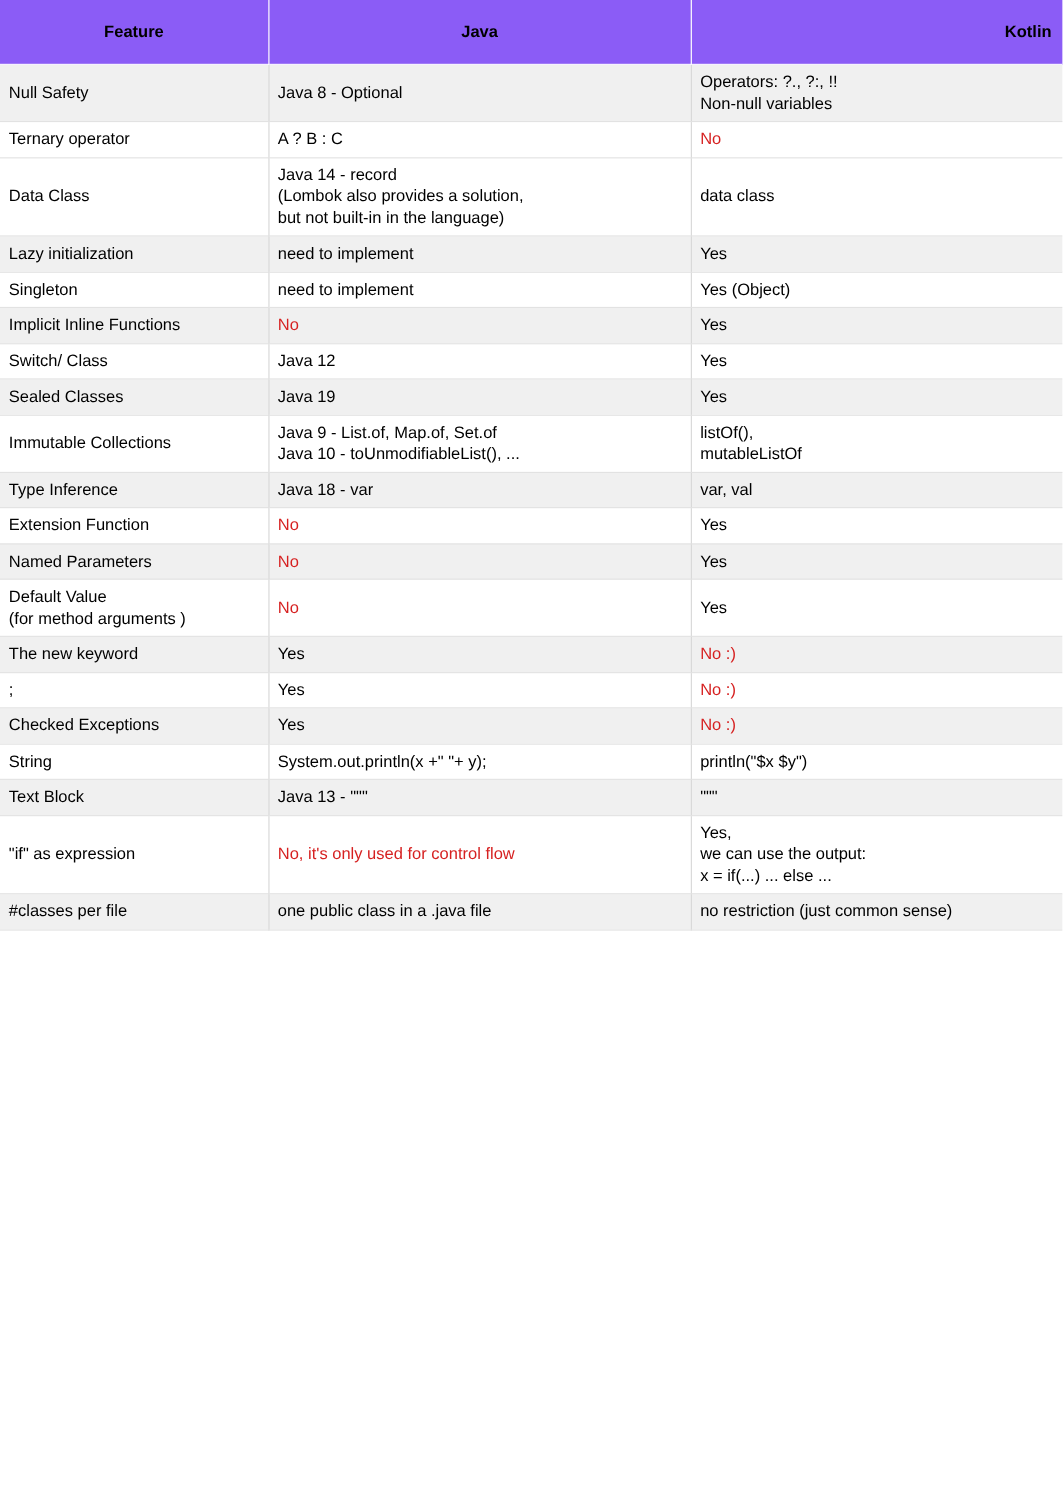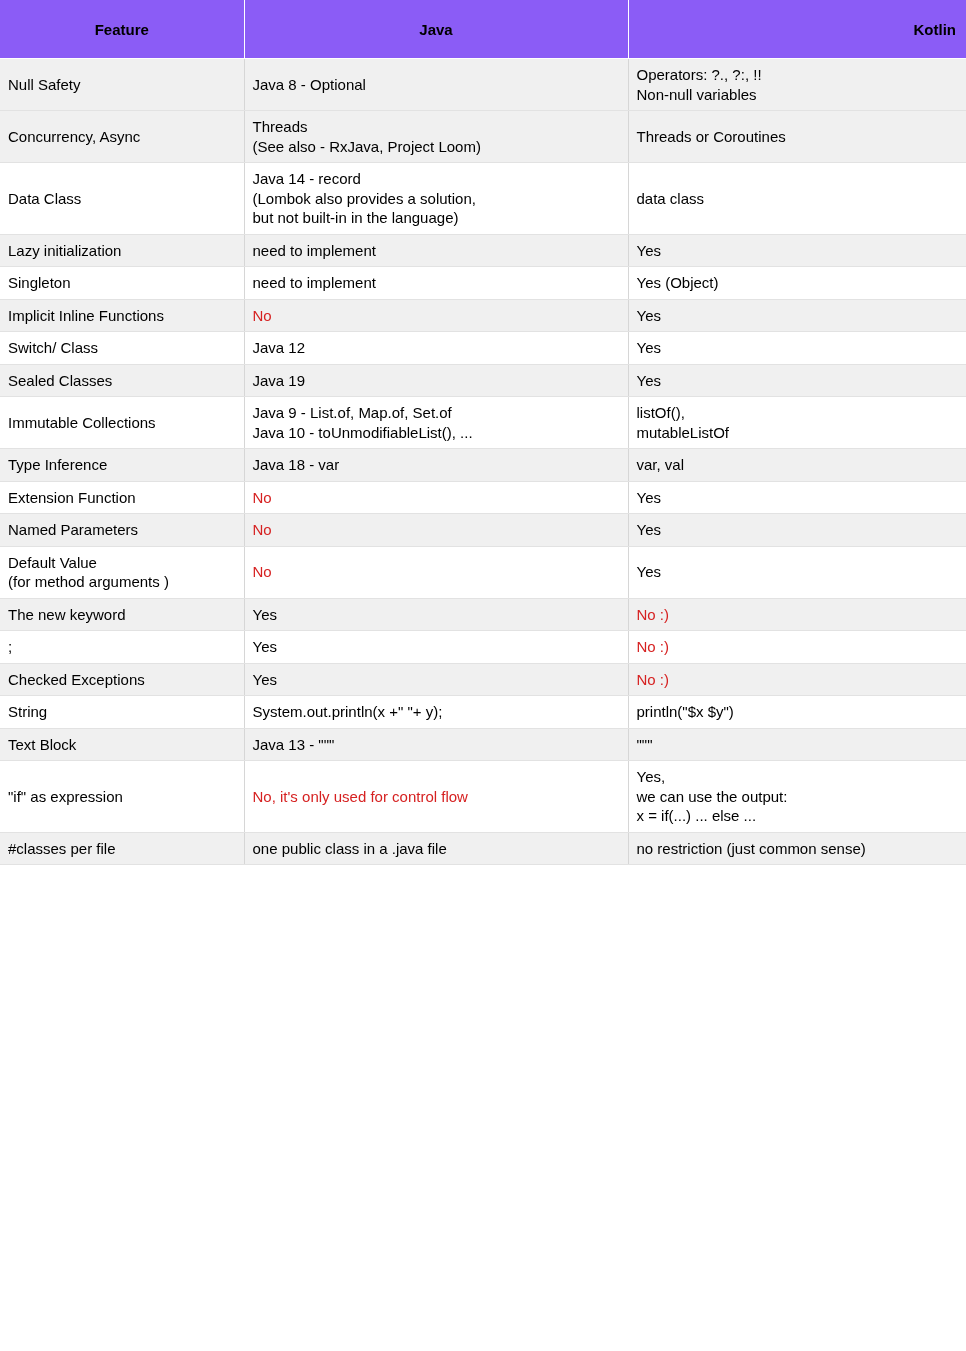--- a/index.html
+++ b/index.html
@@ -75,24 +75,24 @@
       <th>Java</th>
       <th>Kotlin</th>
     </tr>
   </thead>
   <tbody id="tbody">
       <tr class="shade">
         <td>Null Safety</td>
         <td><span class="cell-lines"><span class="ln"><span class="val-neutral">Java 8 - Optional</span></span></span></td>
         <td><span class="cell-lines"><span class="ln"><span class="val-neutral">Operators: ?., ?:, !!</span></span><span class="ln"><span class="val-neutral">Non-null variables</span></span></span></td>
       </tr>
-      <tr class="shade">
-        <td>Concurrency, Async</td>
-        <td><span class="cell-lines"><span class="ln"><span class="val-neutral">Threads</span></span><span class="ln"><span class="val-neutral">(See also - RxJava, Project Loom)</span></span></span></td>
-        <td><span class="cell-lines"><span class="ln"><span class="val-neutral">Threads or Coroutines</span></span></span></td>
+      <tr class="plain">
+        <td>Ternary operator</td>
+        <td><span class="cell-lines"><span class="ln"><span class="val-neutral">A ? B : C</span></span></span></td>
+        <td><span class="cell-lines"><span class="ln"><span class="val-no">No</span></span></span></td>
       </tr>
       <tr class="plain">
         <td>Data Class</td>
         <td><span class="cell-lines"><span class="ln"><span class="val-neutral">Java 14 - record</span></span><span class="ln"><span class="val-neutral">(Lombok also provides a solution,</span></span><span class="ln"><span class="val-neutral">but not built-in in the language)</span></span></span></td>
         <td><span class="cell-lines"><span class="ln"><span class="val-neutral">data class</span></span></span></td>
       </tr>
       <tr class="shade">
         <td>Lazy initialization</td>
         <td><span class="cell-lines"><span class="ln"><span class="val-neutral">need to implement</span></span></span></td>
         <td><span class="cell-lines"><span class="ln"><span class="val-yes">Yes</span></span></span></td>

